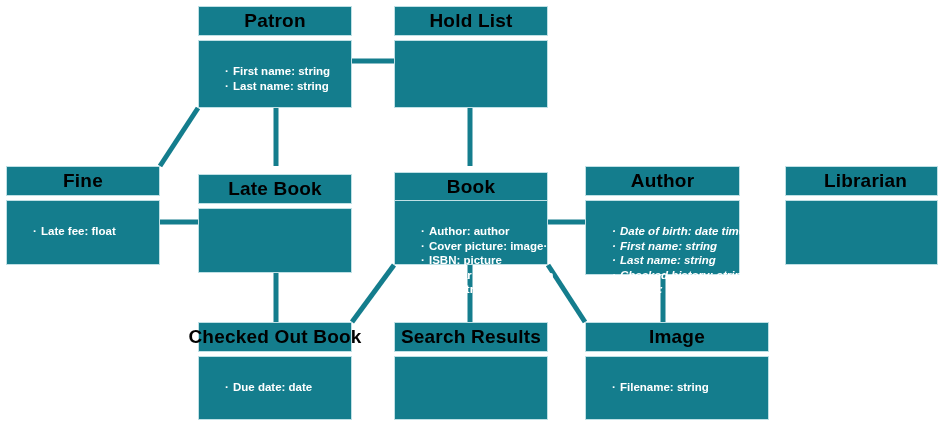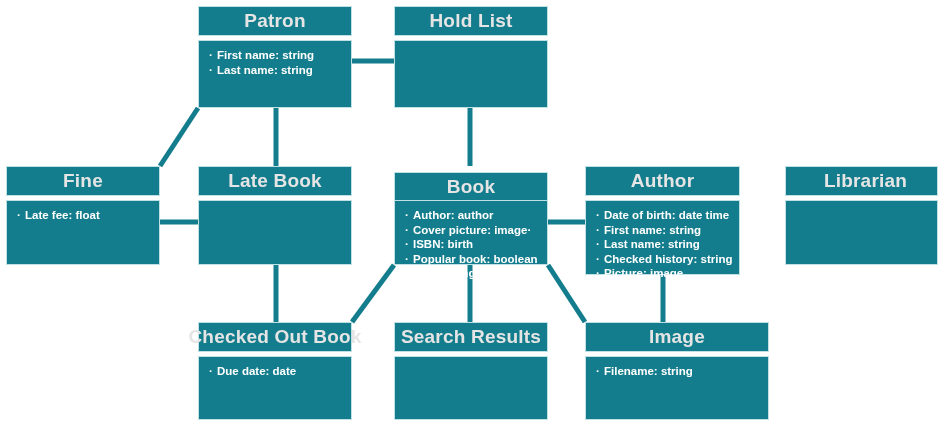--- a/index.html
+++ b/index.html
@@ -34,38 +34,38 @@
     left: 0;
     top: 0;
     width: 100%;
     height: 30px;
     background: #147d8d;
     border: 1px solid #bfe0e5;
     box-sizing: border-box;
     display: flex;
     align-items: center;
     justify-content: center;
-    color: #e5e5e5;
+    color: #000000;
     font-size: 19px;
     font-weight: bold;
     letter-spacing: 0.2px;
     white-space: nowrap;
   }
   .uml-body {
     position: absolute;
     left: 0;
     width: 100%;
     background: #147d8d;
     border: 1px solid #bfe0e5;
     box-sizing: border-box;
     padding: 7px 8px 6px 10px;
   }
   .attr-list {
     list-style: none;
-    margin: 0;
+    margin: 16px;
     padding: 0;
   }
   .attr-item {
     color: #ffffff;
     font-size: 11.5px;
     font-weight: bold;
     line-height: 14.5px;
     white-space: nowrap;
   }
   .attr-item::before {
@@ -111,41 +111,41 @@
         </div>
       </div>
       <div class="uml-class" style="left: 6px; top: 166px; width: 154px; height: 99px;">
         <div class="uml-title" style="height: 30px;">Fine</div>
         <div class="uml-body" style="top: 34px; height: 65px;">
           <ul class="attr-list">
             <li class="attr-item">Late fee: float</li>
           </ul>
         </div>
       </div>
-      <div class="uml-class" style="left: 198px; top: 166px; width: 154px; height: 102px;">
+      <div class="uml-class" style="left: 198px; top: 174px; width: 154px; height: 102px;">
         <div class="uml-title" style="height: 30px;">Late Book</div>
         <div class="uml-body" style="top: 34px; height: 65px;">
           <ul class="attr-list"></ul>
         </div>
       </div>
       <div class="uml-class" style="left: 394px; top: 166px; width: 154px; height: 99px;">
         <div class="uml-title" style="height: 30px; margin-top: 6px;">Book</div>
         <div class="uml-body" style="top: 34px; height: 65px;">
           <ul class="attr-list">
             <li class="attr-item">Author: author</li>
             <li class="attr-item">Cover picture: image·</li>
-            <li class="attr-item">ISBN: birth</li>
+            <li class="attr-item">ISBN: picture</li>
             <li class="attr-item">Popular book: boolean</li>
             <li class="attr-item">Title: string</li>
           </ul>
         </div>
       </div>
       <div class="uml-class" style="left: 585px; top: 166px; width: 155px; height: 99px;">
         <div class="uml-title" style="height: 30px;">Author</div>
-        <div class="uml-body" style="top: 34px; height: 75px;">
+        <div class="uml-body" style="top: 34px; height: 75px; font-style: italic;">
           <ul class="attr-list">
             <li class="attr-item">Date of birth: date time</li>
             <li class="attr-item">First name: string</li>
             <li class="attr-item">Last name: string</li>
             <li class="attr-item">Checked history: string</li>
             <li class="attr-item">Picture: image</li>
           </ul>
         </div>
       </div>
       <div class="uml-class" style="left: 785px; top: 166px; width: 153px; height: 99px;">

